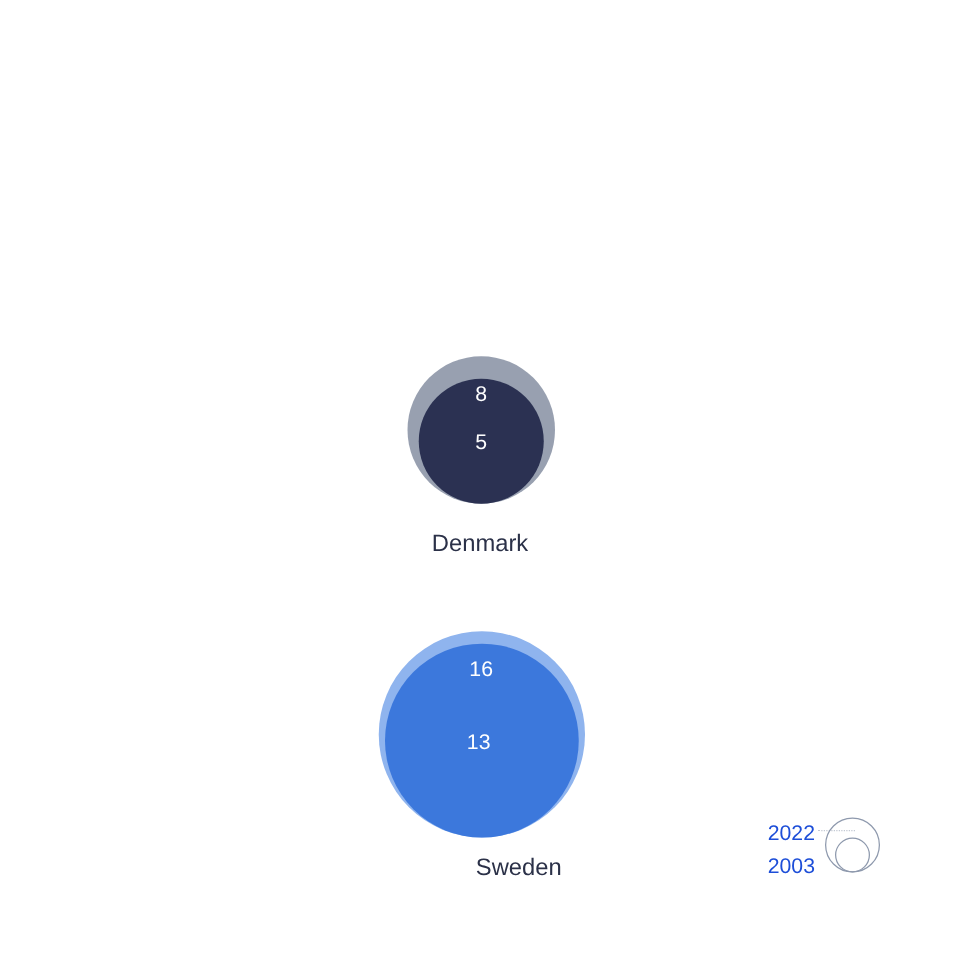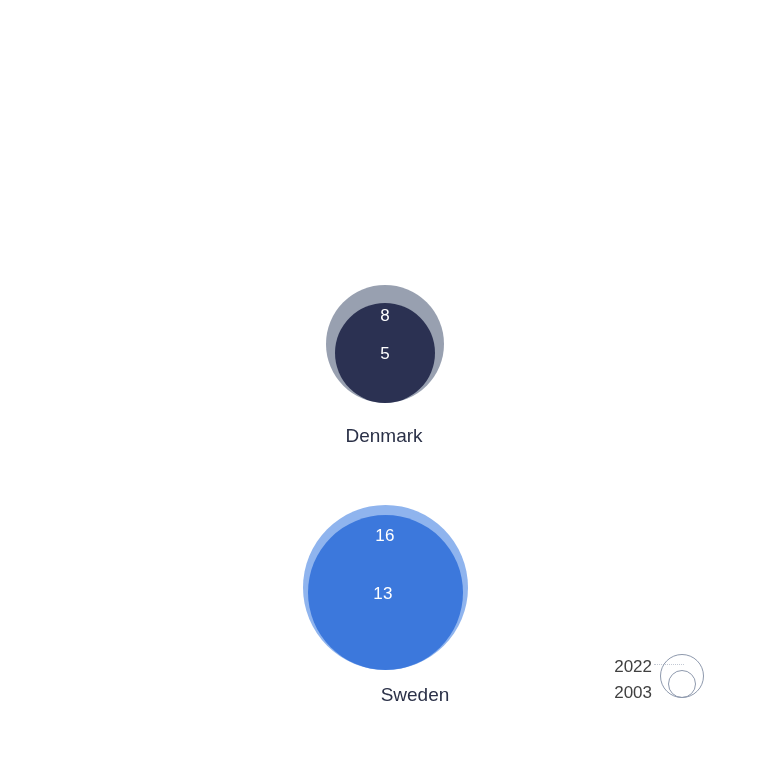--- a/index.html
+++ b/index.html
@@ -69,21 +69,21 @@
     left: 600px;
     top: 652px;
     width: 110px;
     height: 62px;
   }
   .legend-text {
     position: absolute;
     left: 0;
     width: 52px;
     text-align: right;
-    color: #404040;
+    color: #1d4ed8;
     font-size: 17px;
     line-height: 1;
     white-space: nowrap;
   }
   #legend-outer-text { top: 6px; }
   #legend-inner-text { top: 32px; }
 
   .legend-circle {
     position: absolute;
     border-radius: 50%;

